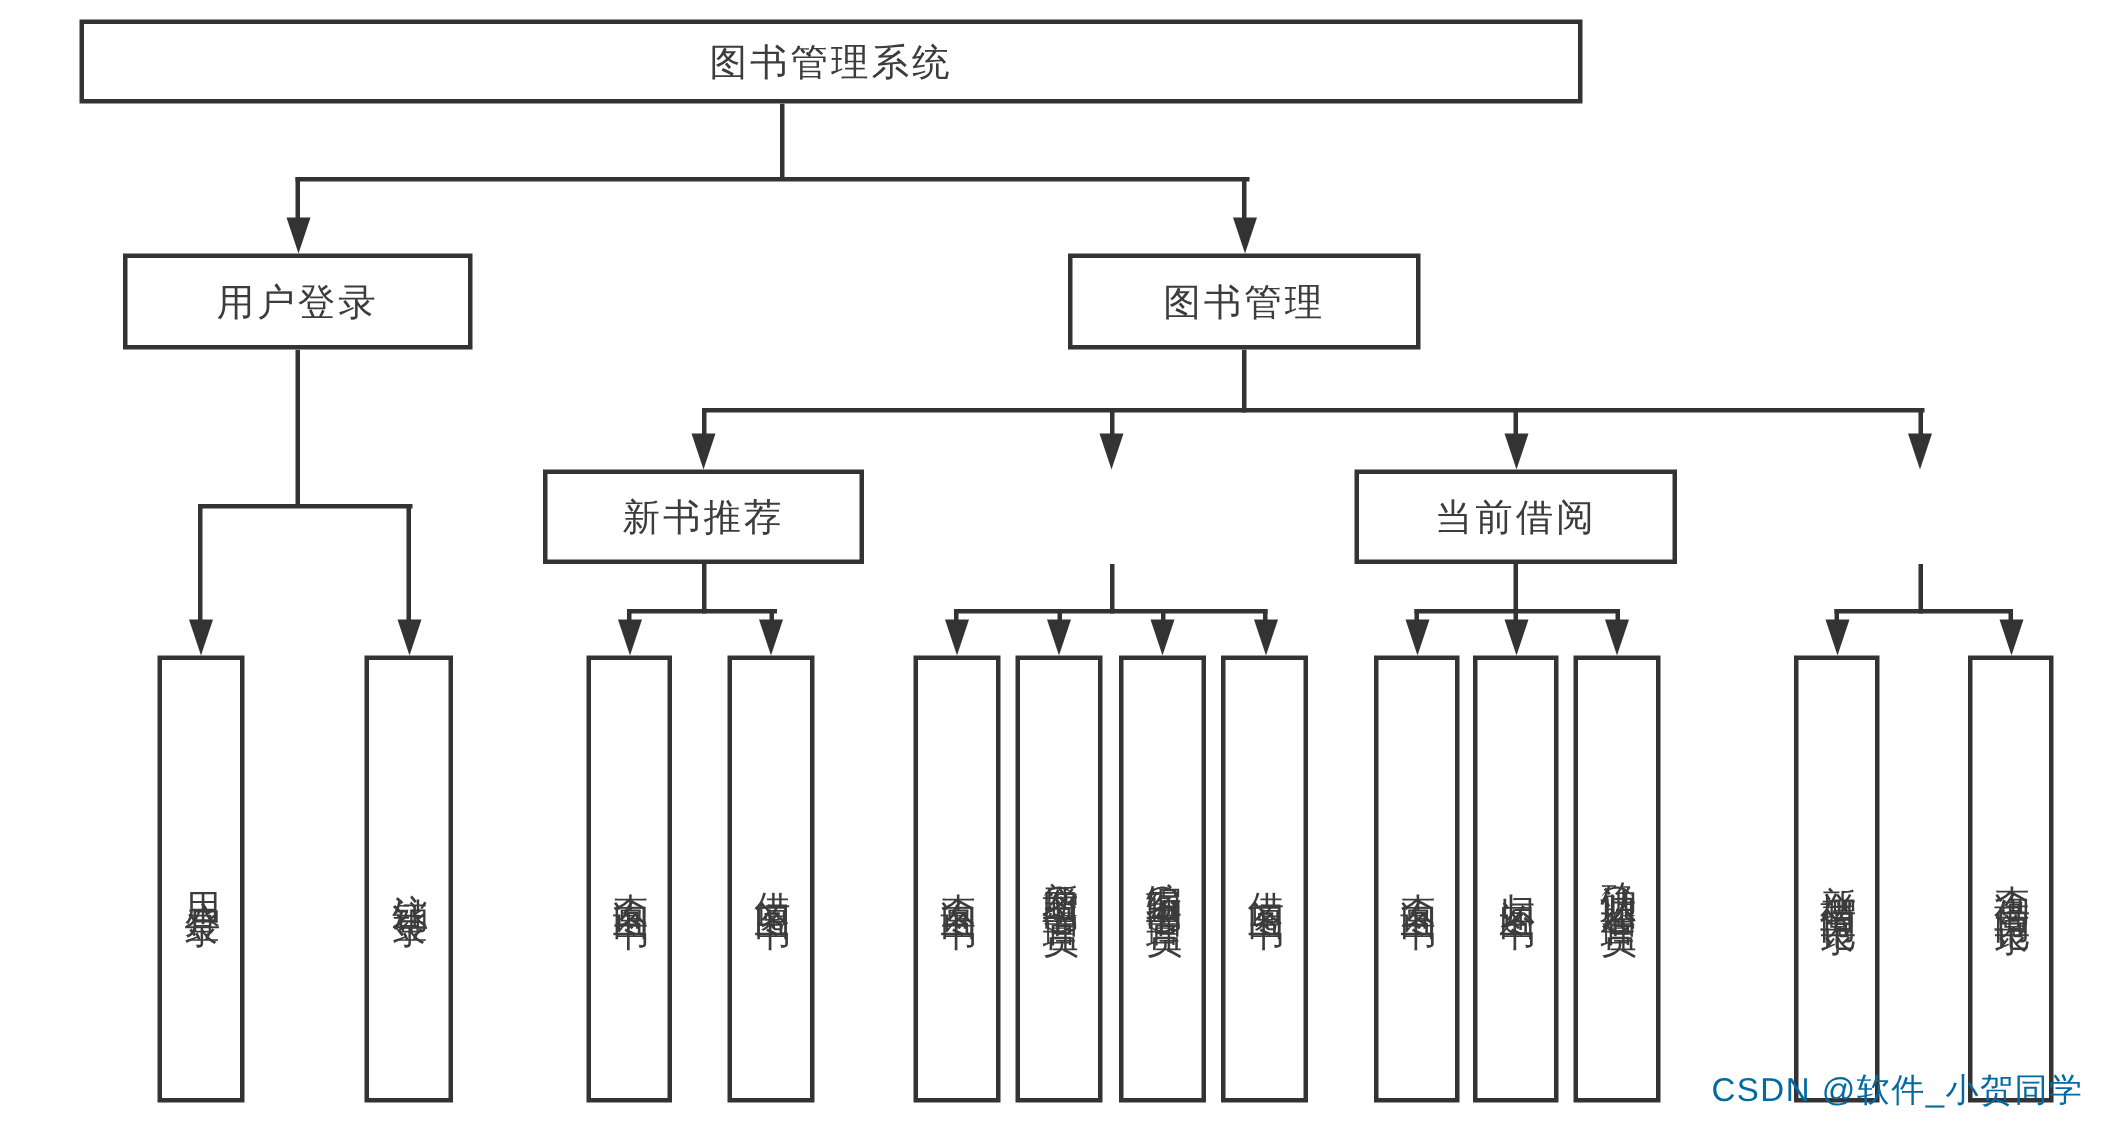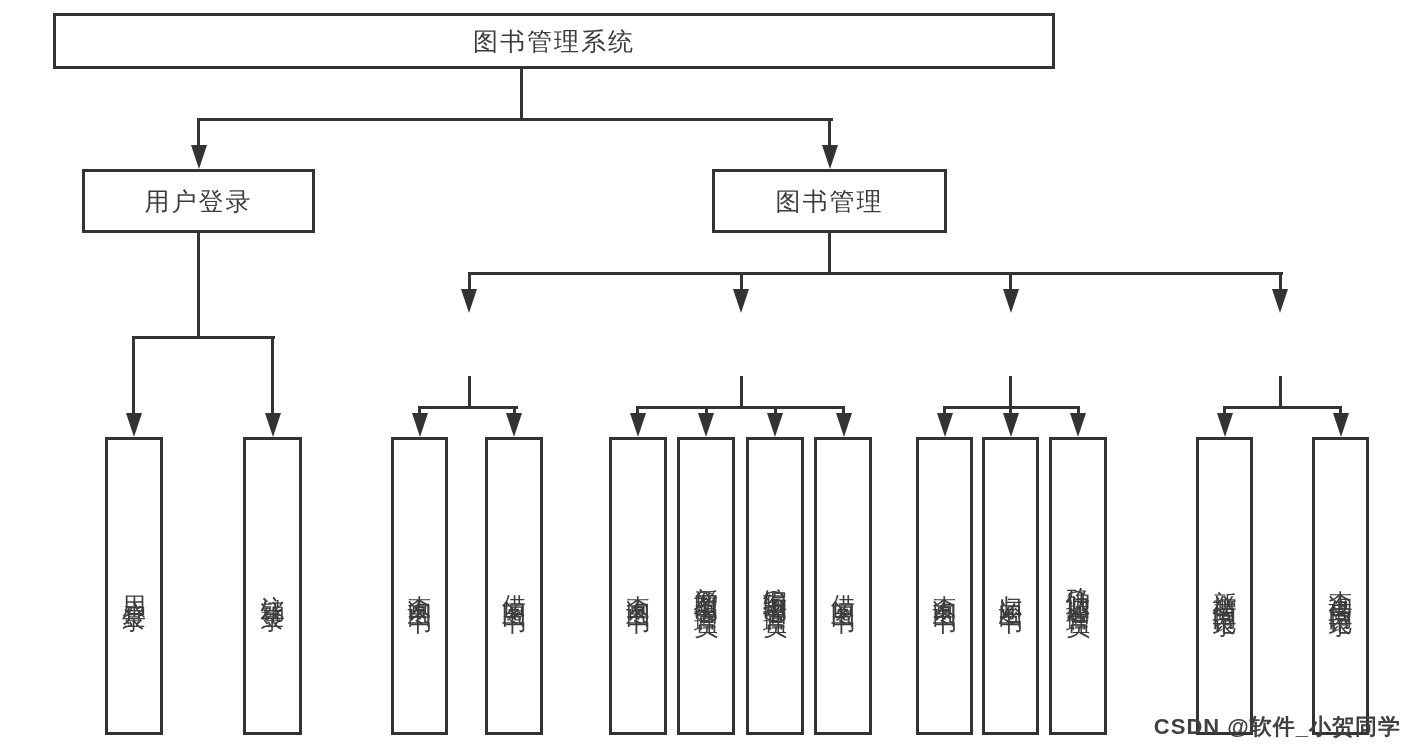--- a/index.html
+++ b/index.html
@@ -36,48 +36,53 @@
   .vline{position:absolute;width:3px;background:#333333;z-index:1;}
   .arrow{
     position:absolute;width:0;height:0;
     border-left:8px solid transparent;
     border-right:8px solid transparent;
     border-top:24px solid #333333;
     z-index:1;
   }
   .watermark{
     position:absolute;
-    right:4px;bottom:5px;
+    right:16px;bottom:5px;
     font-size:22px;
-    color:#404040;
+    color:#0369a1;
     letter-spacing:1px;
     z-index:3;
     white-space:nowrap;
-    font-weight:bold;
   }
 </style>
 </head>
 <body>
 
 <div id="canvas">
 
   <div class="hbox" style="left:21px;top:13px;width:1002px;height:56px;margin-left:32px;">
     <span>图书管理系统</span>
   </div>
 
   <div class="hbox" style="left:82px;top:169px;width:233px;height:64px;">
     <span>用户登录</span>
   </div>
 
   <div class="hbox" style="left:712px;top:169px;width:235px;height:64px;">
     <span>图书管理</span>
   </div>
 
+  <div class="hbox" style="left:362px;top:313px;width:214px;height:63px;">
+    <span>新书推荐</span>
+  </div>
 
 
+  <div class="hbox" style="left:903px;top:313px;width:215px;height:63px;">
+    <span>当前借阅</span>
+  </div>
 
 
   <div class="vbox" style="left:105px;top:437px;width:58px;height:298px;">
     <span>用户登录</span>
   </div>
 
   <div class="vbox" style="left:243px;top:437px;width:59px;height:298px;">
     <span>注销登录</span>
   </div>
 

